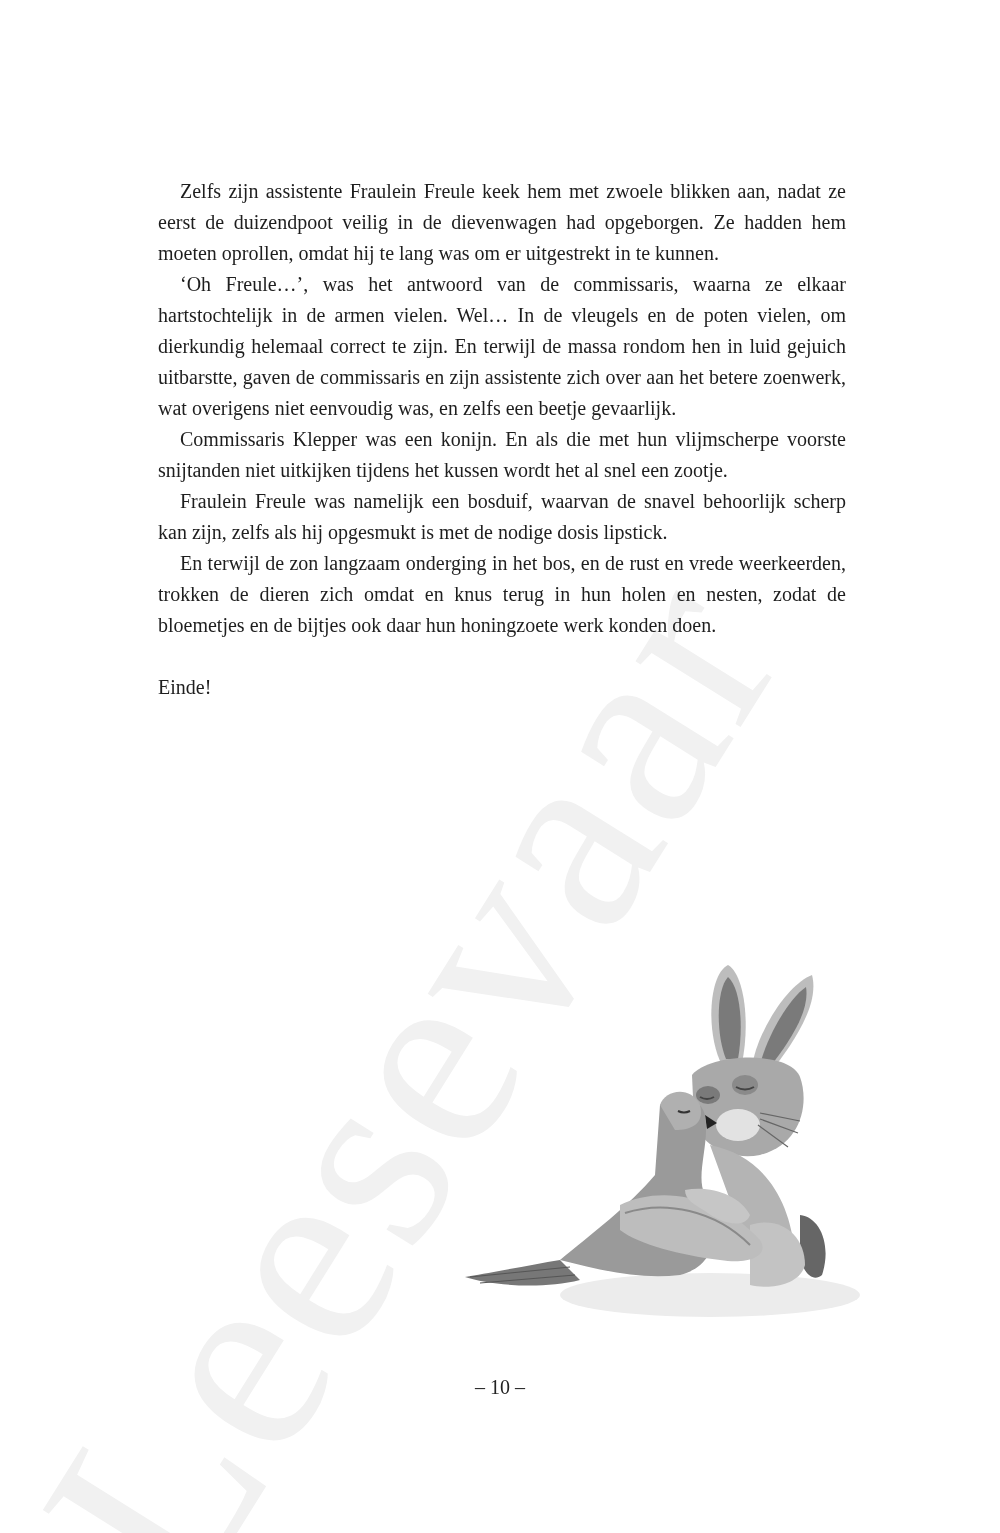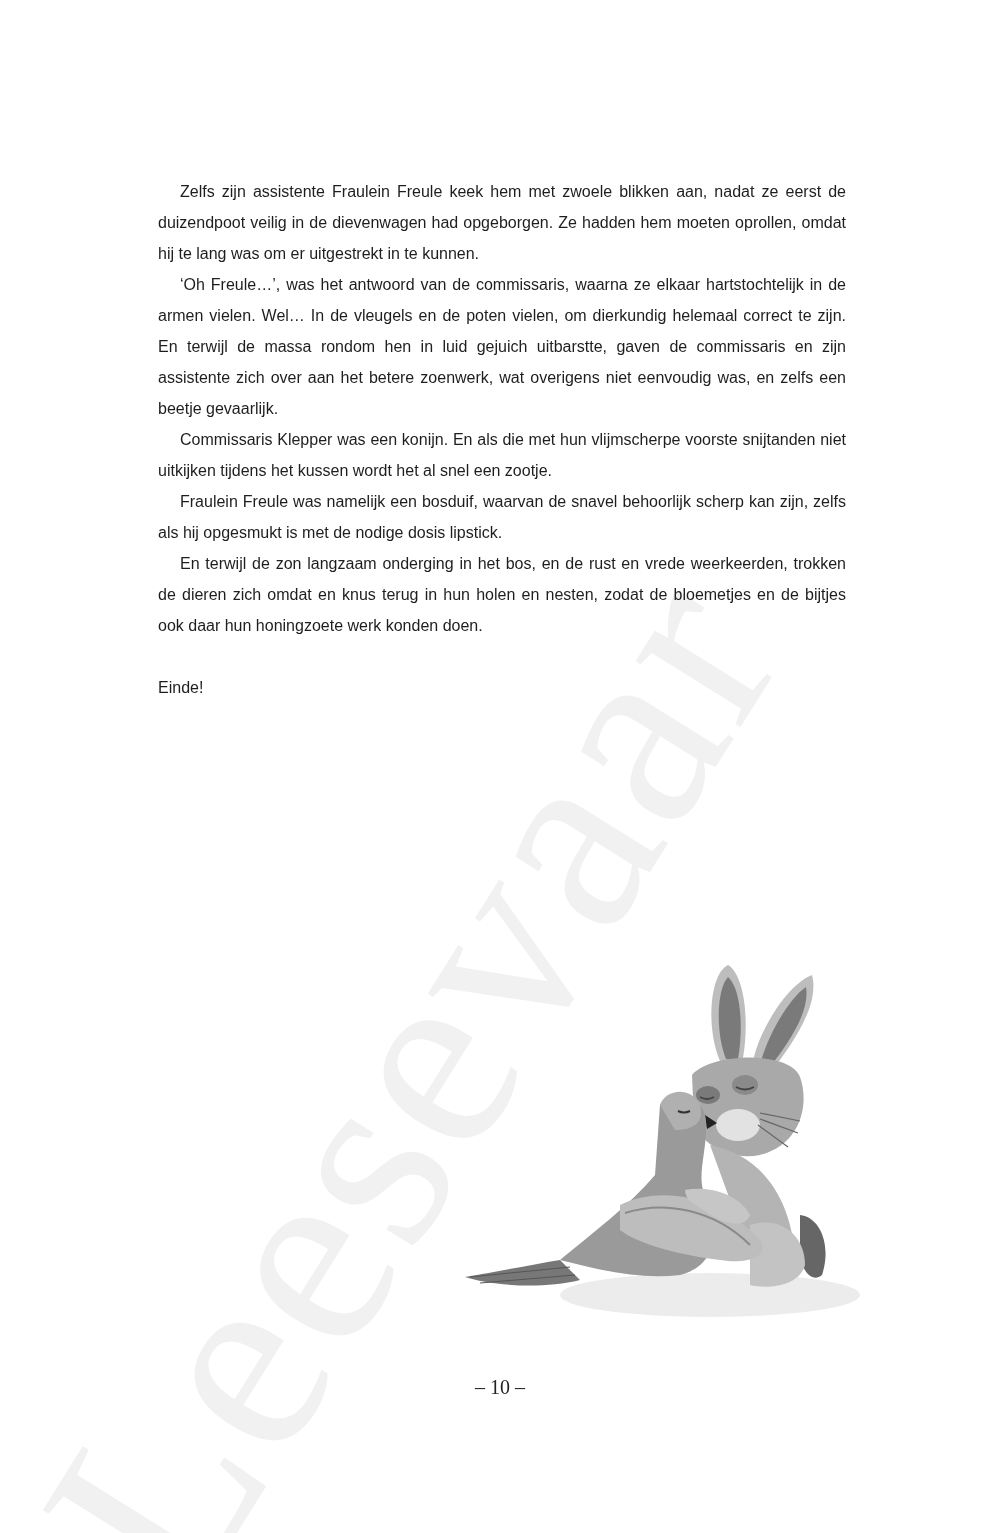--- a/index.html
+++ b/index.html
@@ -8,22 +8,22 @@
   .watermark {
     position: absolute; left: -20px; top: 720px;
     font-family: "Liberation Serif", "DejaVu Serif", serif;
     font-size: 270px; color: #f1f1f1; white-space: nowrap;
     transform: rotate(-58deg); transform-origin: 0 0;
     letter-spacing: 4px; z-index: 0; user-select: none;
     top: 1480px;
   }
   .text-block {
     position: absolute; left: 158px; top: 176px; width: 688px; z-index: 1;
-    font-family: Liberation Sans, sans-serif;
-    font-size: 16px; line-height: 31px; color: #1e1e1e;
+    font-family: Liberation Serif, serif;
+    font-size: 20px; line-height: 31px; color: #1e1e1e;
   }
   .text-block p { margin: 0; text-indent: 22px; text-align: justify; }
   .ending { margin-top: 31px !important; text-indent: 22px; }
   .illustration { position: absolute; left: 460px; top: 955px; width: 420px; height: 390px; z-index: 1; }
   .page-number {
     position: absolute; left: 0; width: 1000px; top: 1376px; text-align: center;
     font-family: "Liberation Serif", "DejaVu Serif", serif; font-size: 20px; color: #222; z-index: 1;
   }
 </style>
 </head>

